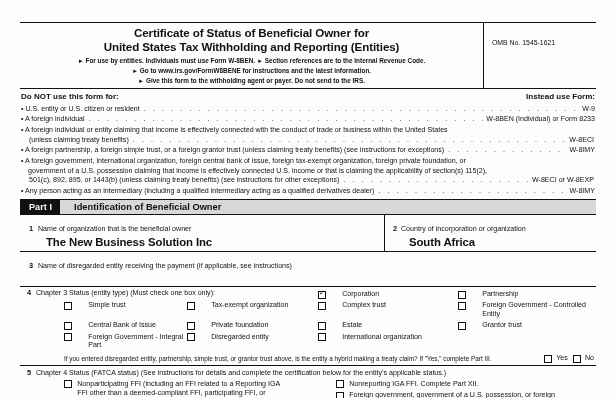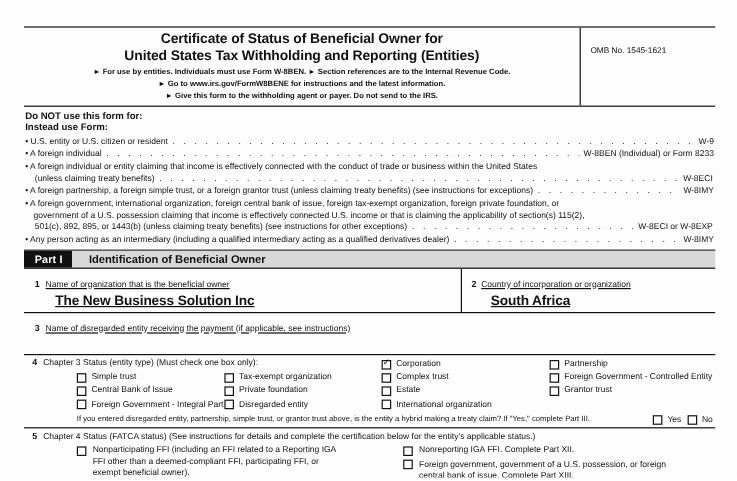--- a/index.html
+++ b/index.html
@@ -101,21 +101,20 @@
   .notuse {
     border-bottom: 1.6px solid #111;
     padding: 3px 0 3px 0;
   }
   .notuse-head {
     display: flex;
     justify-content: space-between;
     font-size: 8px;
     font-weight: bold;
     padding: 0 1px 2px 1px;
-    flex-direction: column;
   }
   .bullet-row {
     display: flex;
     align-items: flex-end;
     font-size: 7.1px;
     line-height: 1.3;
     padding: 1.4px 1px 0 1px;
   }
   .bullet-row .bl {
     white-space: nowrap;
@@ -163,21 +162,20 @@
     font-weight: bold;
     display: flex;
     align-items: center;
     padding-left: 14px;
   }
 
   
   .lrow {
     display: flex;
     border-bottom: 1.2px solid #111;
-    text-decoration: underline;
   }
   .lcell {
     box-sizing: border-box;
     padding: 1.5px 4px 1.5px 4px;
   }
   .lcell.left { flex: 1; }
   .lcell.rightcol {
     width: 212px;
     border-left: 1.2px solid #111;
   }
@@ -217,21 +215,21 @@
     grid-template-columns: 123px 131px 140px 1fr;
     margin-left: 42px;
     margin-top: -8.6px;
   }
   .cb4grid .spanhead {
     grid-column: 1 / 3;
   }
   .cbitem {
     display: flex;
     align-items: flex-start;
-    gap: 4px;
+    gap: 16px;
     font-size: 7.1px;
     line-height: 1.25;
     padding: 1.2px 0;
   }
   .box {
     width: 6.2px;
     height: 6.2px;
     border: 0.9px solid #111;
     background: #ffffff;
     flex: none;

